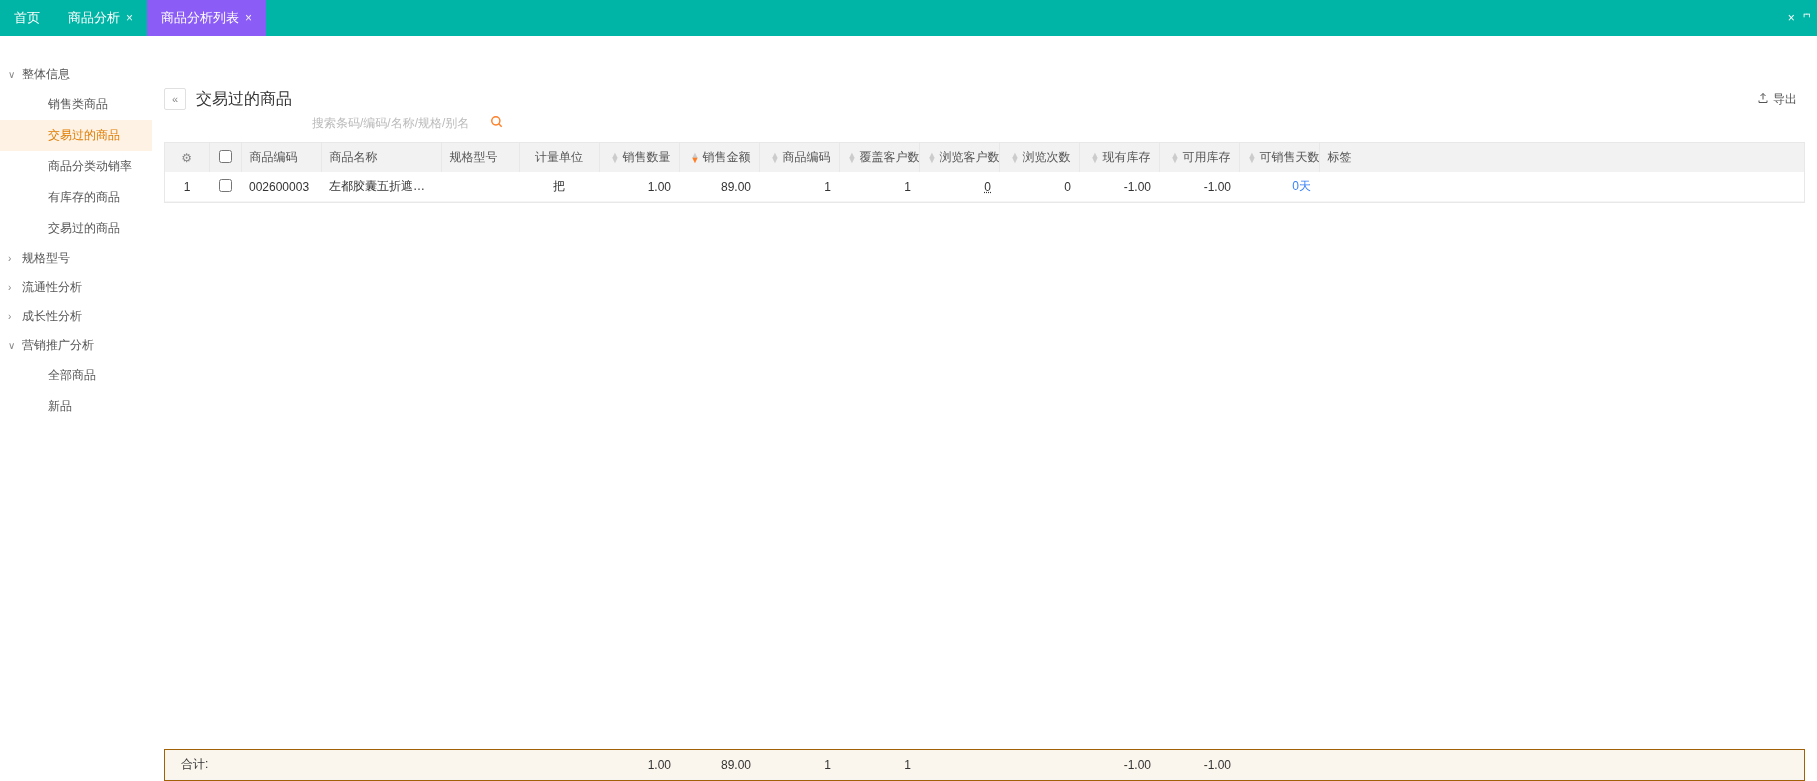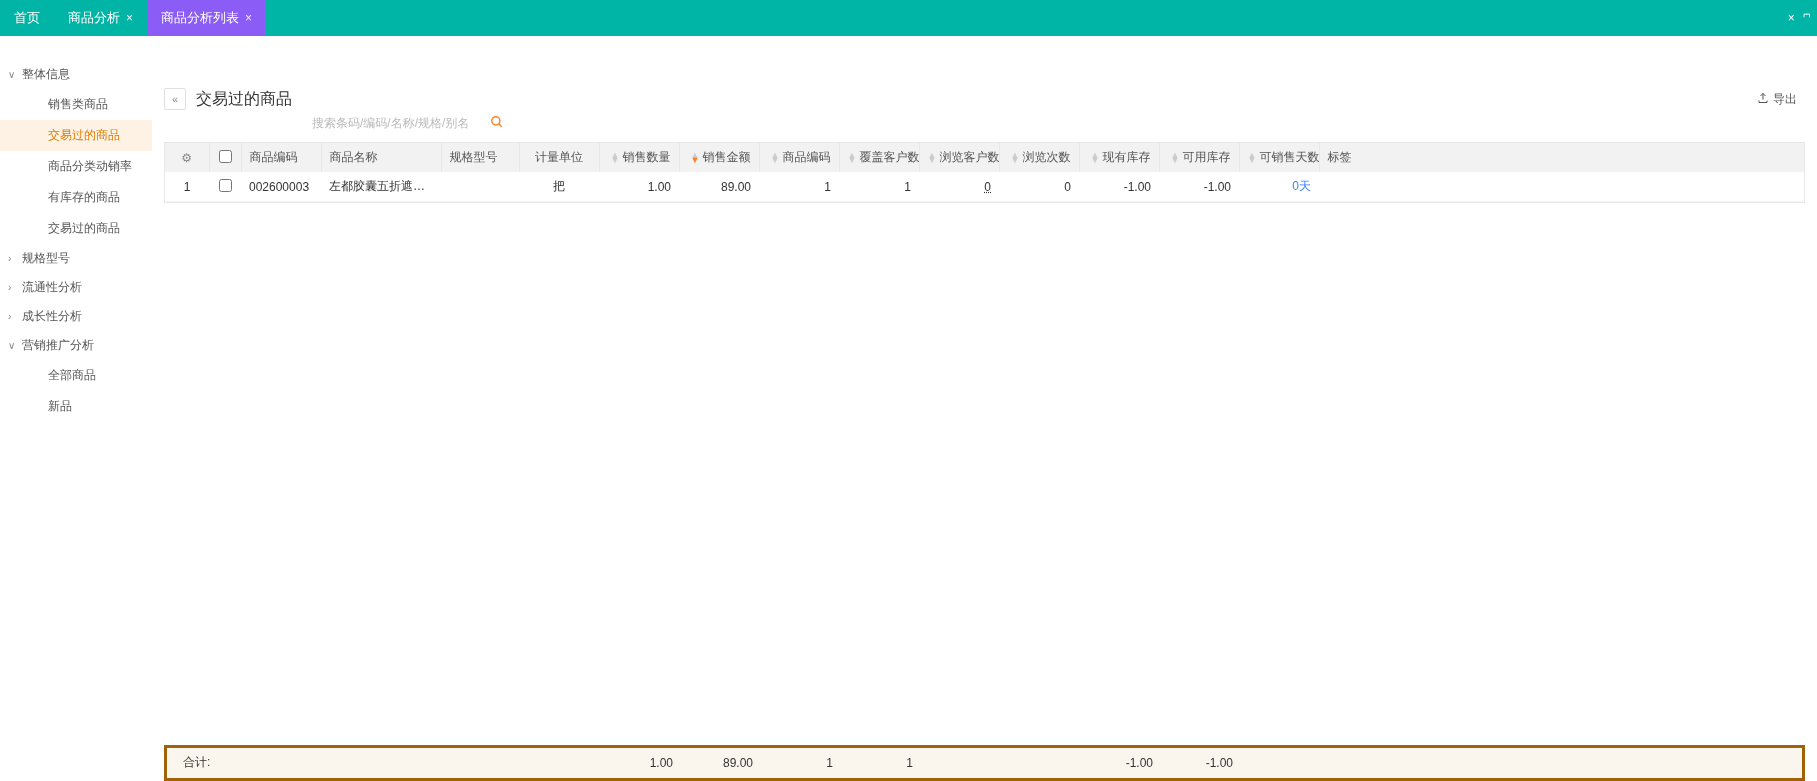--- a/index.html
+++ b/index.html
@@ -52,21 +52,21 @@
   .sort.desc .down { color: #ff7f27; }
   td { padding: 6px 8px; font-size: 12px; color: #333; white-space: nowrap; overflow: hidden; text-overflow: ellipsis; }
   tbody tr { border-bottom: 1px solid #f5f5f5; }
   .underline { text-decoration: underline; text-decoration-style: dotted; }
   .orange { color: #3b82f6; }
   
   input[type="checkbox"] { cursor: pointer; }
   .gear { color: #888; cursor: pointer; }
   
   
-  .totals-row { position: fixed; bottom: 0; left: 164px; right: 12px; background: #faf6ed; border: 3px solid #a16207; padding: 0; }
+  .totals-row { position: fixed; bottom: 0; left: 164px; right: 12px; background: #faf6ed; border: 1px solid #a16207; padding: 0; }
   .totals-row table { width: 100%; border-collapse: collapse; table-layout: fixed; }
   .totals-row td { padding: 6px 8px; font-size: 12px; color: #333; }
   
   
   .c-idx { width: 44px; }
   .c-chk { width: 32px; }
   .c-code { width: 80px; }
   .c-name { width: 120px; }
   .c-spec { width: 78px; }
   .c-unit { width: 80px; }

